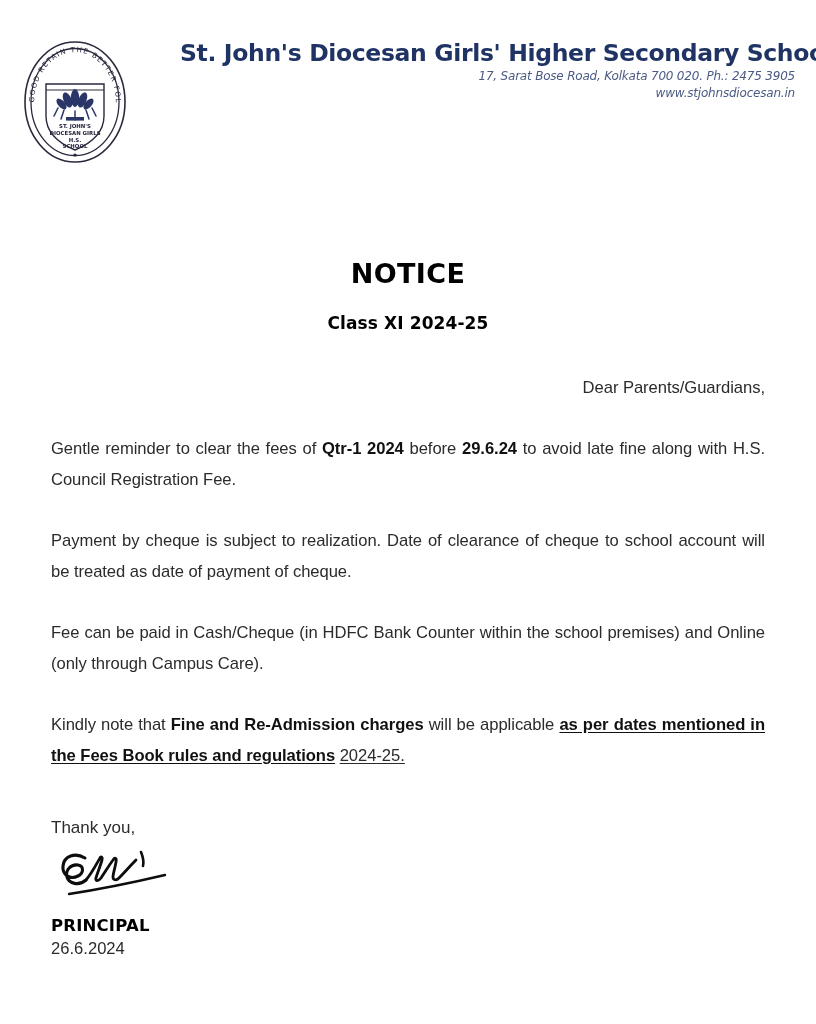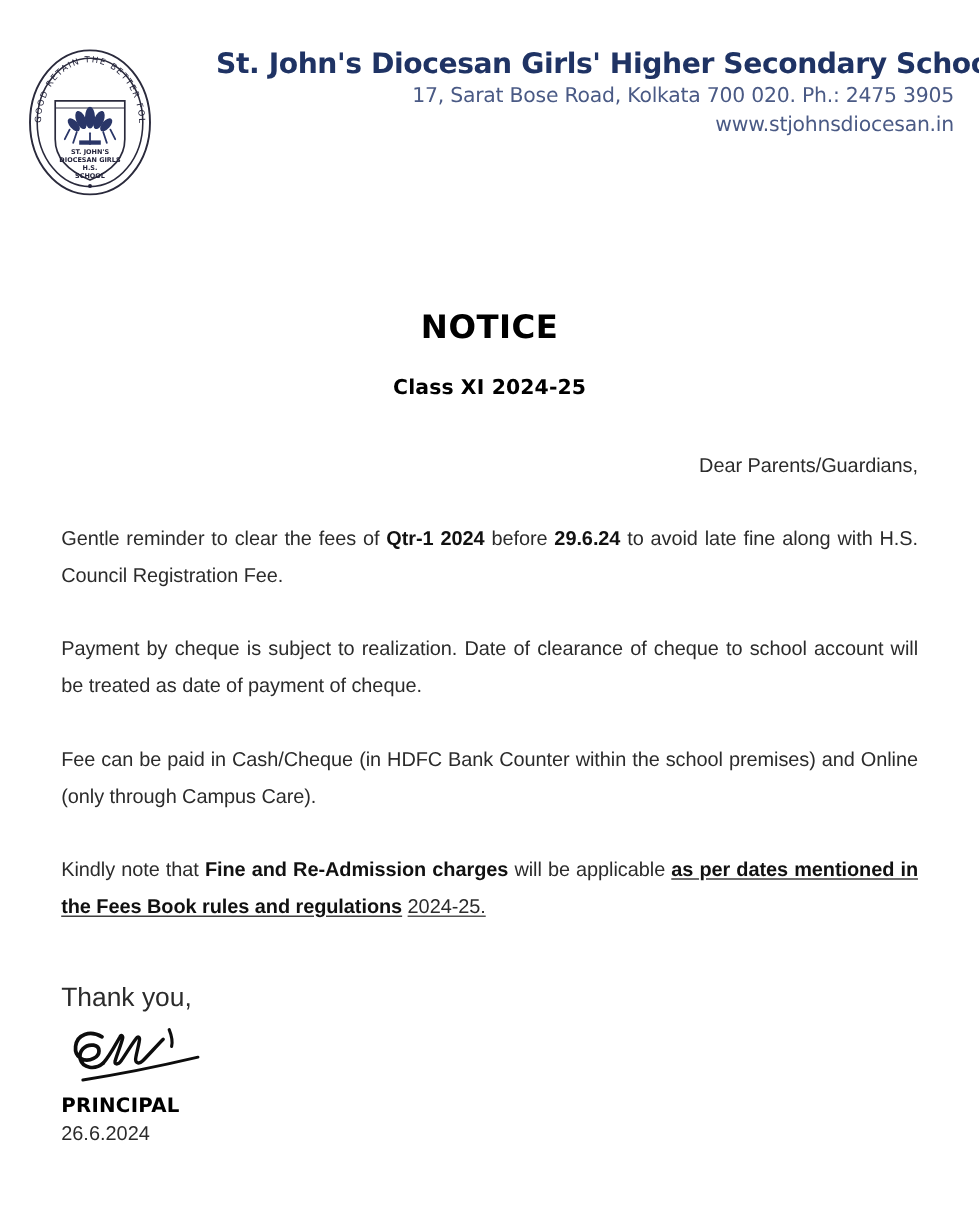--- a/index.html
+++ b/index.html
@@ -44,26 +44,27 @@
     font-family: "DejaVu Sans", sans-serif;
     font-size: 23.5px;
     font-weight: bold;
     letter-spacing: -0.35px;
     color: #1F3364;
     line-height: 1.18;
     white-space: nowrap;
   }
   .addr-line {
     font-family: "DejaVu Sans", sans-serif;
-    font-size: 17px;
+    font-size: 12px;
     font-weight: normal;
     color: #4A5A85;
     line-height: 1.45;
     letter-spacing: -0.2px;
     white-space: nowrap;
+    font-style: italic;
   }
 
   
   .notice-title {
     position: absolute;
     left: 0;
     top: 258px;
     width: 816px;
     text-align: center;
     font-family: "DejaVu Sans", sans-serif;
@@ -108,37 +109,37 @@
 
   
   .signoff {
     position: absolute;
     left: 51px;
     top: 818px;
     width: 400px;
   }
   .thanks {
     font-family: "Liberation Sans", sans-serif;
-    font-size: 22px;
+    font-size: 17px;
     color: #2b2b2b;
     margin-bottom: 4px;
   }
   .sig-wrap {
     width: 190px;
     height: 62px;
     position: relative;
     margin-left: 4px;
   }
   .principal {
     font-family: "DejaVu Sans", sans-serif;
     font-size: 16.5px;
     font-weight: bold;
     letter-spacing: 0.2px;
     color: #000;
-    margin-top: 2px;
+    margin-top: 12px;
   }
   .sig-date {
     font-family: "Liberation Sans", sans-serif;
     font-size: 16.6px;
     color: #2b2b2b;
     margin-top: 4px;
   }
 </style>
 </head>
 <body>

